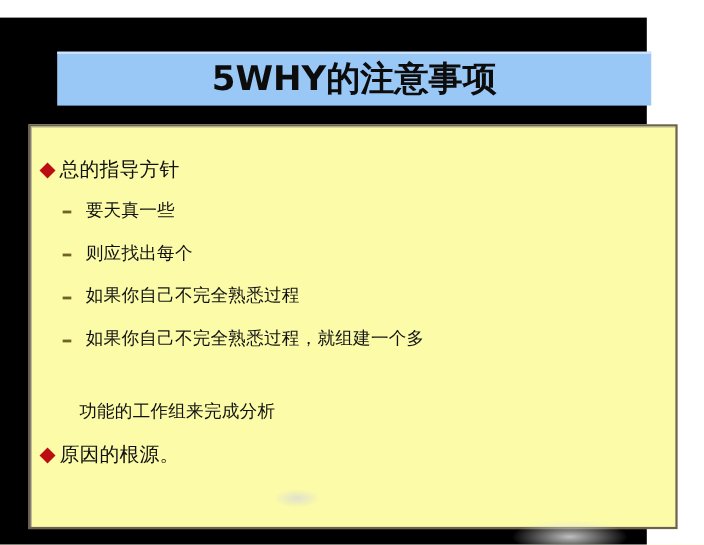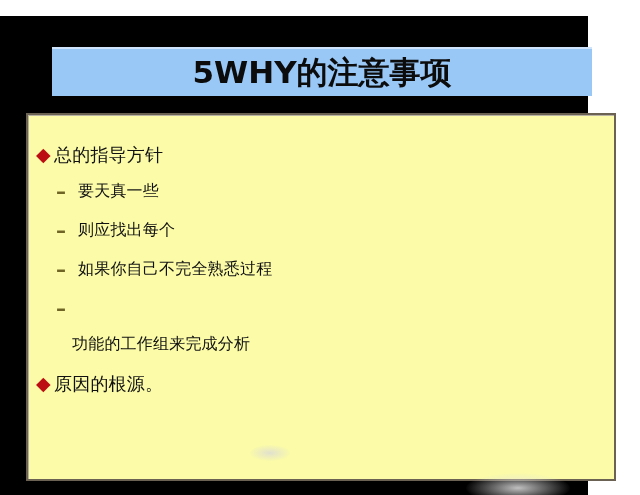--- a/index.html
+++ b/index.html
@@ -195,20 +195,21 @@
         </div>
 
         <div class="lvl2">
           <span class="marker">–</span>
           <span class="txt">如果你自己不完全熟悉过程</span>
         </div>
 
         <div class="lvl2 wrap">
           <span class="marker">–</span>
           <span class="txt">
+            <span class="l1">如果你自己不完全熟悉过程，就组建一个多</span>
             <span class="l2">功能的工作组来完成分析</span>
           </span>
         </div>
 
       </div>
 
       <div class="lvl1 tight">
         <span class="marker">◆</span>
         <span class="txt">
           <span class="l2">原因的根源。</span>

